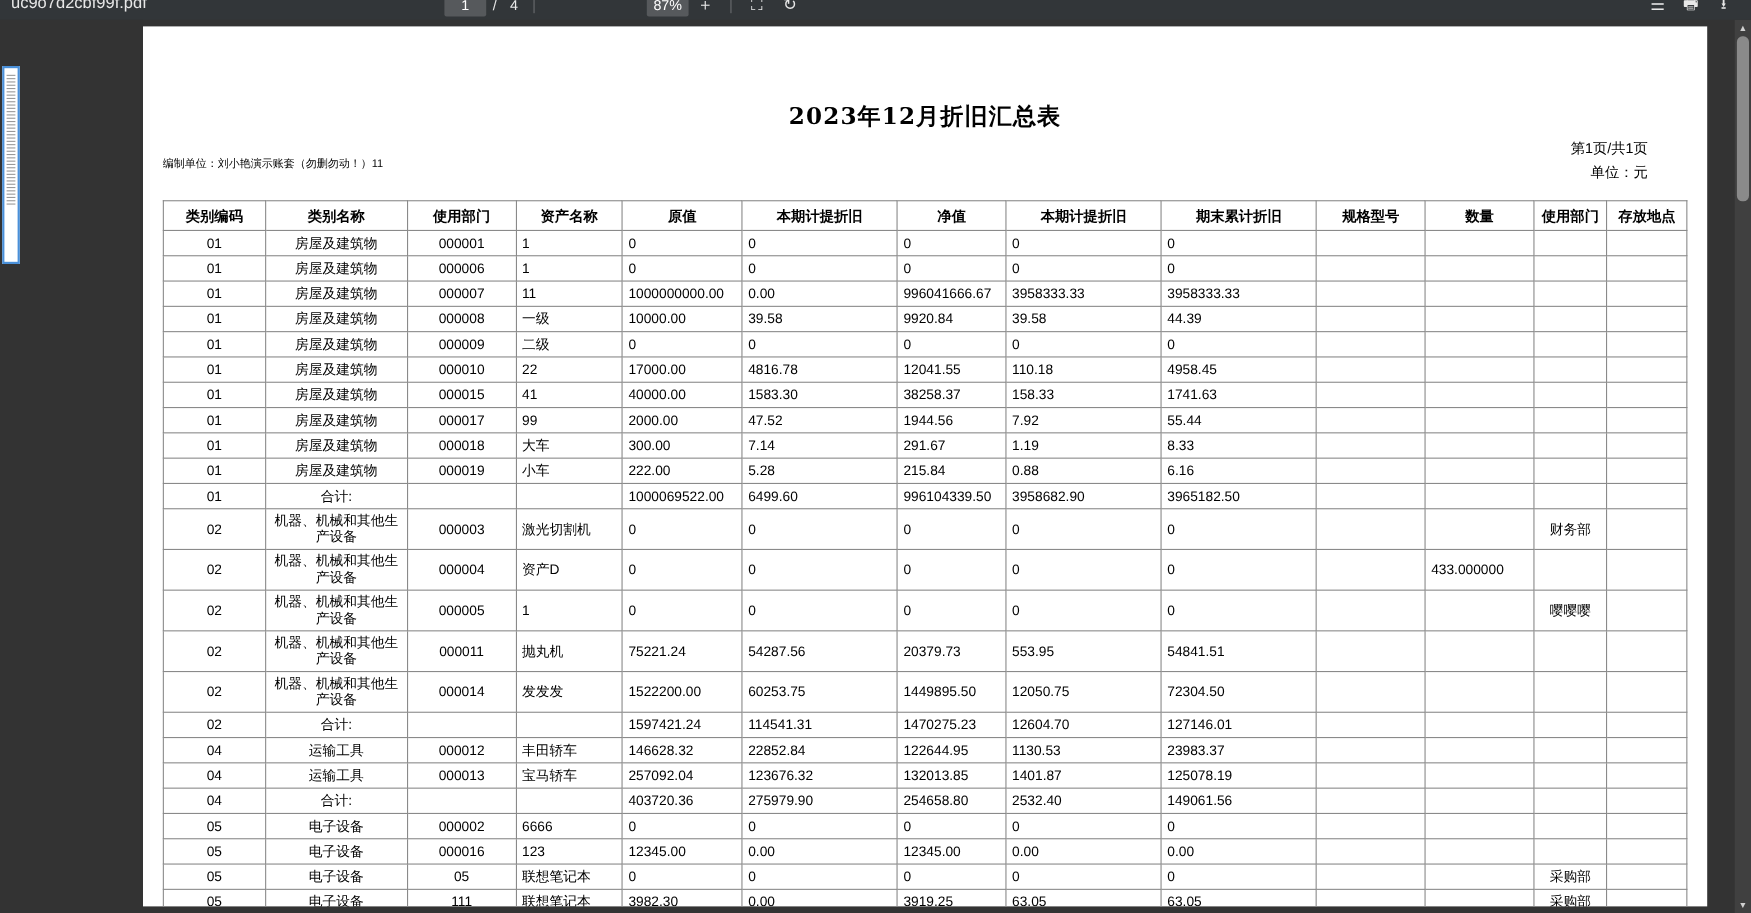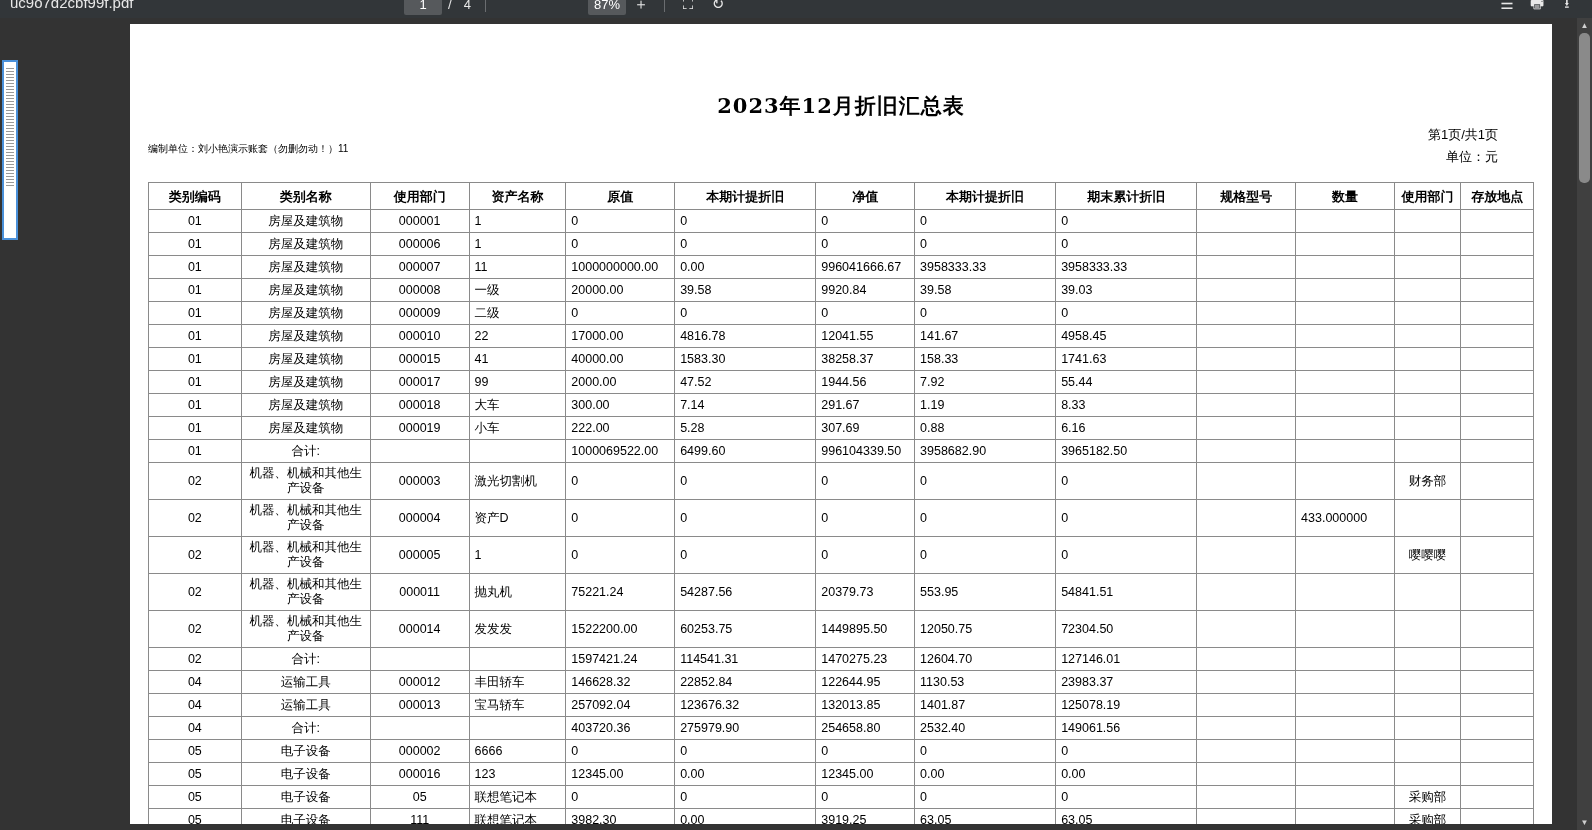--- a/index.html
+++ b/index.html
@@ -398,25 +398,25 @@
               <td class="l"></td>
               <td class="l"></td>
               <td class="c"></td>
               <td class="l"></td>
             </tr>
             <tr>
               <td class="c">01</td>
               <td class="c">房屋及建筑物</td>
               <td class="c">000008</td>
               <td class="l">一级</td>
-              <td class="l">20000.00</td>
+              <td class="l">10000.00</td>
               <td class="l">39.58</td>
               <td class="l">9920.84</td>
               <td class="l">39.58</td>
-              <td class="l">39.03</td>
+              <td class="l">44.39</td>
               <td class="l"></td>
               <td class="l"></td>
               <td class="c"></td>
               <td class="l"></td>
             </tr>
             <tr>
               <td class="c">01</td>
               <td class="c">房屋及建筑物</td>
               <td class="c">000009</td>
               <td class="l">二级</td>
@@ -431,21 +431,21 @@
               <td class="l"></td>
             </tr>
             <tr>
               <td class="c">01</td>
               <td class="c">房屋及建筑物</td>
               <td class="c">000010</td>
               <td class="l">22</td>
               <td class="l">17000.00</td>
               <td class="l">4816.78</td>
               <td class="l">12041.55</td>
-              <td class="l">141.67</td>
+              <td class="l">110.18</td>
               <td class="l">4958.45</td>
               <td class="l"></td>
               <td class="l"></td>
               <td class="c"></td>
               <td class="l"></td>
             </tr>
             <tr>
               <td class="c">01</td>
               <td class="c">房屋及建筑物</td>
               <td class="c">000015</td>
@@ -490,21 +490,21 @@
               <td class="c"></td>
               <td class="l"></td>
             </tr>
             <tr>
               <td class="c">01</td>
               <td class="c">房屋及建筑物</td>
               <td class="c">000019</td>
               <td class="l">小车</td>
               <td class="l">222.00</td>
               <td class="l">5.28</td>
-              <td class="l">307.69</td>
+              <td class="l">215.84</td>
               <td class="l">0.88</td>
               <td class="l">6.16</td>
               <td class="l"></td>
               <td class="l"></td>
               <td class="c"></td>
               <td class="l"></td>
             </tr>
             <tr>
               <td class="c">01</td>
               <td class="c">合计:</td>

